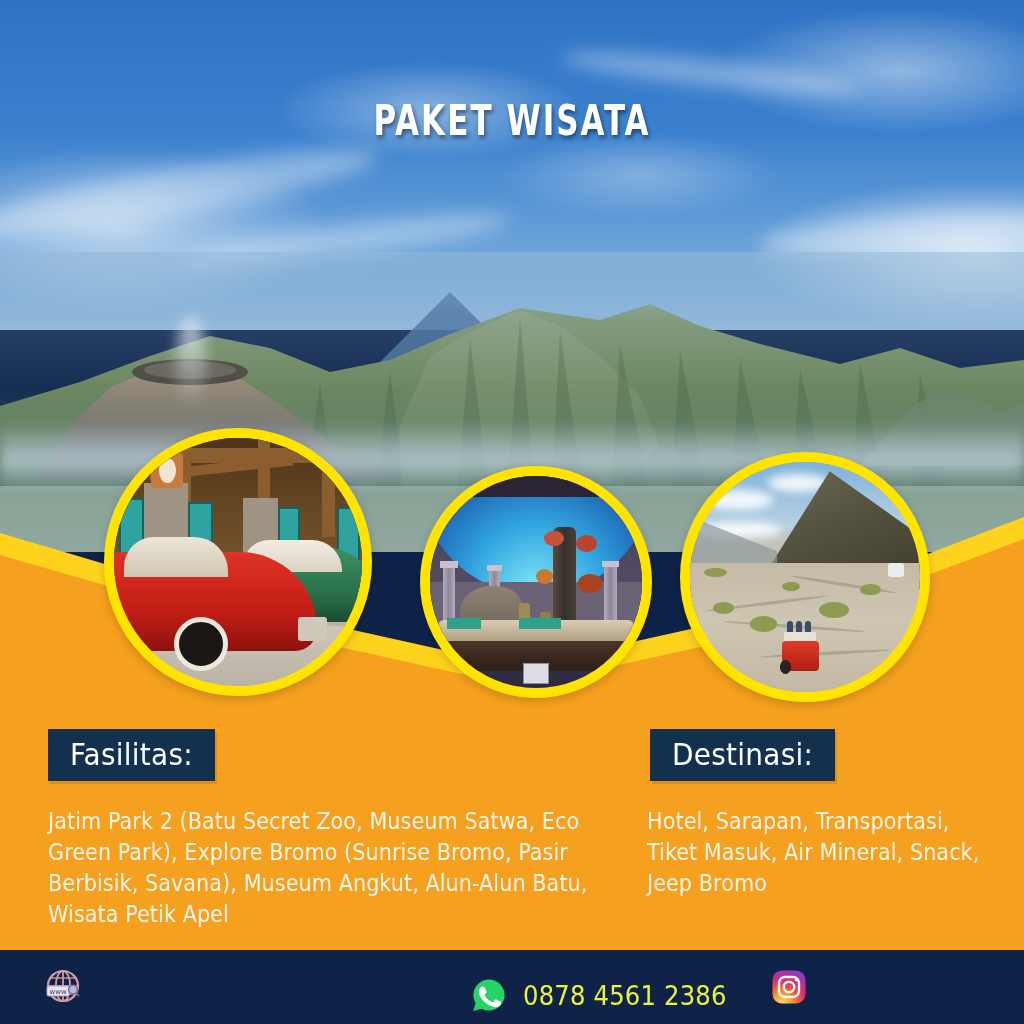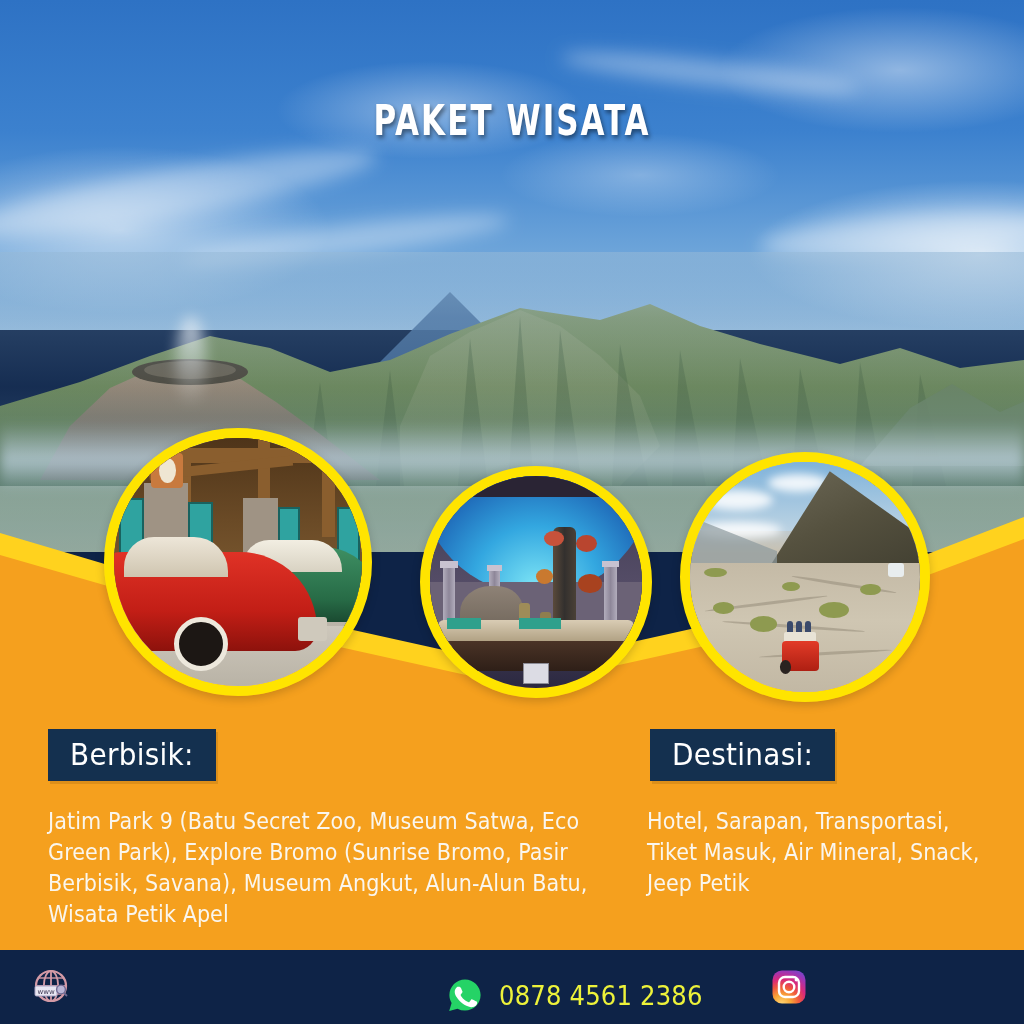--- a/index.html
+++ b/index.html
@@ -207,22 +207,22 @@
   #txt-dest { left:48px; top:806px; width:540px; }
   #txt-fas  { left:647px; top:806px; width:350px; }
 
   
   .footer {
     position:absolute; left:0; top:950px; width:1024px; height:74px;
     background:#0E2347; z-index:40;
     display:flex; align-items:center;
   }
   .fitem { display:flex; align-items:center; position:absolute; }
-  #f1 { left:32px; }
-  #f2 { left:446px;margin-top:16px; }
+  #f1 { left:44px; }
+  #f2 { left:470px;margin-top:16px; }
   #f3 { left:770px; }
   .fitem .flabel {
     color:#EDF23A; font-size:27px; margin-left:15px;
     font-family:"DejaVu Sans Condensed","Liberation Sans", sans-serif;
     letter-spacing:.2px; white-space:nowrap;
   }
   .ico { width:38px; height:38px; flex:0 0 38px; position:relative; }
   .ico svg { display:block; width:38px; height:38px; }
 </style>
 </head>
@@ -384,25 +384,25 @@
       <div class="jeep2"></div>
       <div class="pax" style="left:42%;"></div>
       <div class="pax" style="left:46%;"></div>
       <div class="pax" style="left:50%;"></div>
       <div class="jeep-top"></div>
       <div class="jeep"></div>
       <div style="position:absolute;left:39%;bottom:8%;width:5%;height:6%;background:#2A2320;border-radius:50%;"></div>
     </div>
   </div>
 
-  <div class="label-box" id="lbl-dest">Berbisik:</div>
-  <div class="body-text" id="txt-dest">Jatim Park 9 (Batu Secret Zoo, Museum Satwa, Eco Green Park), Explore Bromo (Sunrise Bromo, Pasir Berbisik, Savana), Museum Angkut, Alun-Alun Batu, Wisata Petik Apel</div>
+  <div class="label-box" id="lbl-dest">Fasilitas:</div>
+  <div class="body-text" id="txt-dest">Jatim Park 2 (Batu Secret Zoo, Museum Satwa, Eco Green Park), Explore Bromo (Sunrise Bromo, Pasir Berbisik, Savana), Museum Angkut, Alun-Alun Batu, Wisata Petik Apel</div>
 
   <div class="label-box" id="lbl-fas">Destinasi:</div>
-  <div class="body-text" id="txt-fas">Hotel, Sarapan, Transportasi, Tiket Masuk, Air Mineral, Snack, Jeep Petik</div>
+  <div class="body-text" id="txt-fas">Hotel, Sarapan, Transportasi, Tiket Masuk, Air Mineral, Snack, Jeep Bromo</div>
 
   <div class="footer">
 
     <div class="fitem" id="f1">
       <span class="ico">
         <svg viewBox="0 0 38 38">
           <circle cx="19" cy="18" r="15" fill="none" stroke="#D39AA6" stroke-width="2.2"></circle>
           <ellipse cx="19" cy="18" rx="7.2" ry="15" fill="none" stroke="#D39AA6" stroke-width="1.8"></ellipse>
           <line x1="4" y1="18" x2="34" y2="18" stroke="#D39AA6" stroke-width="1.8"></line>
           <line x1="19" y1="3" x2="19" y2="33" stroke="#D39AA6" stroke-width="1.8"></line>

